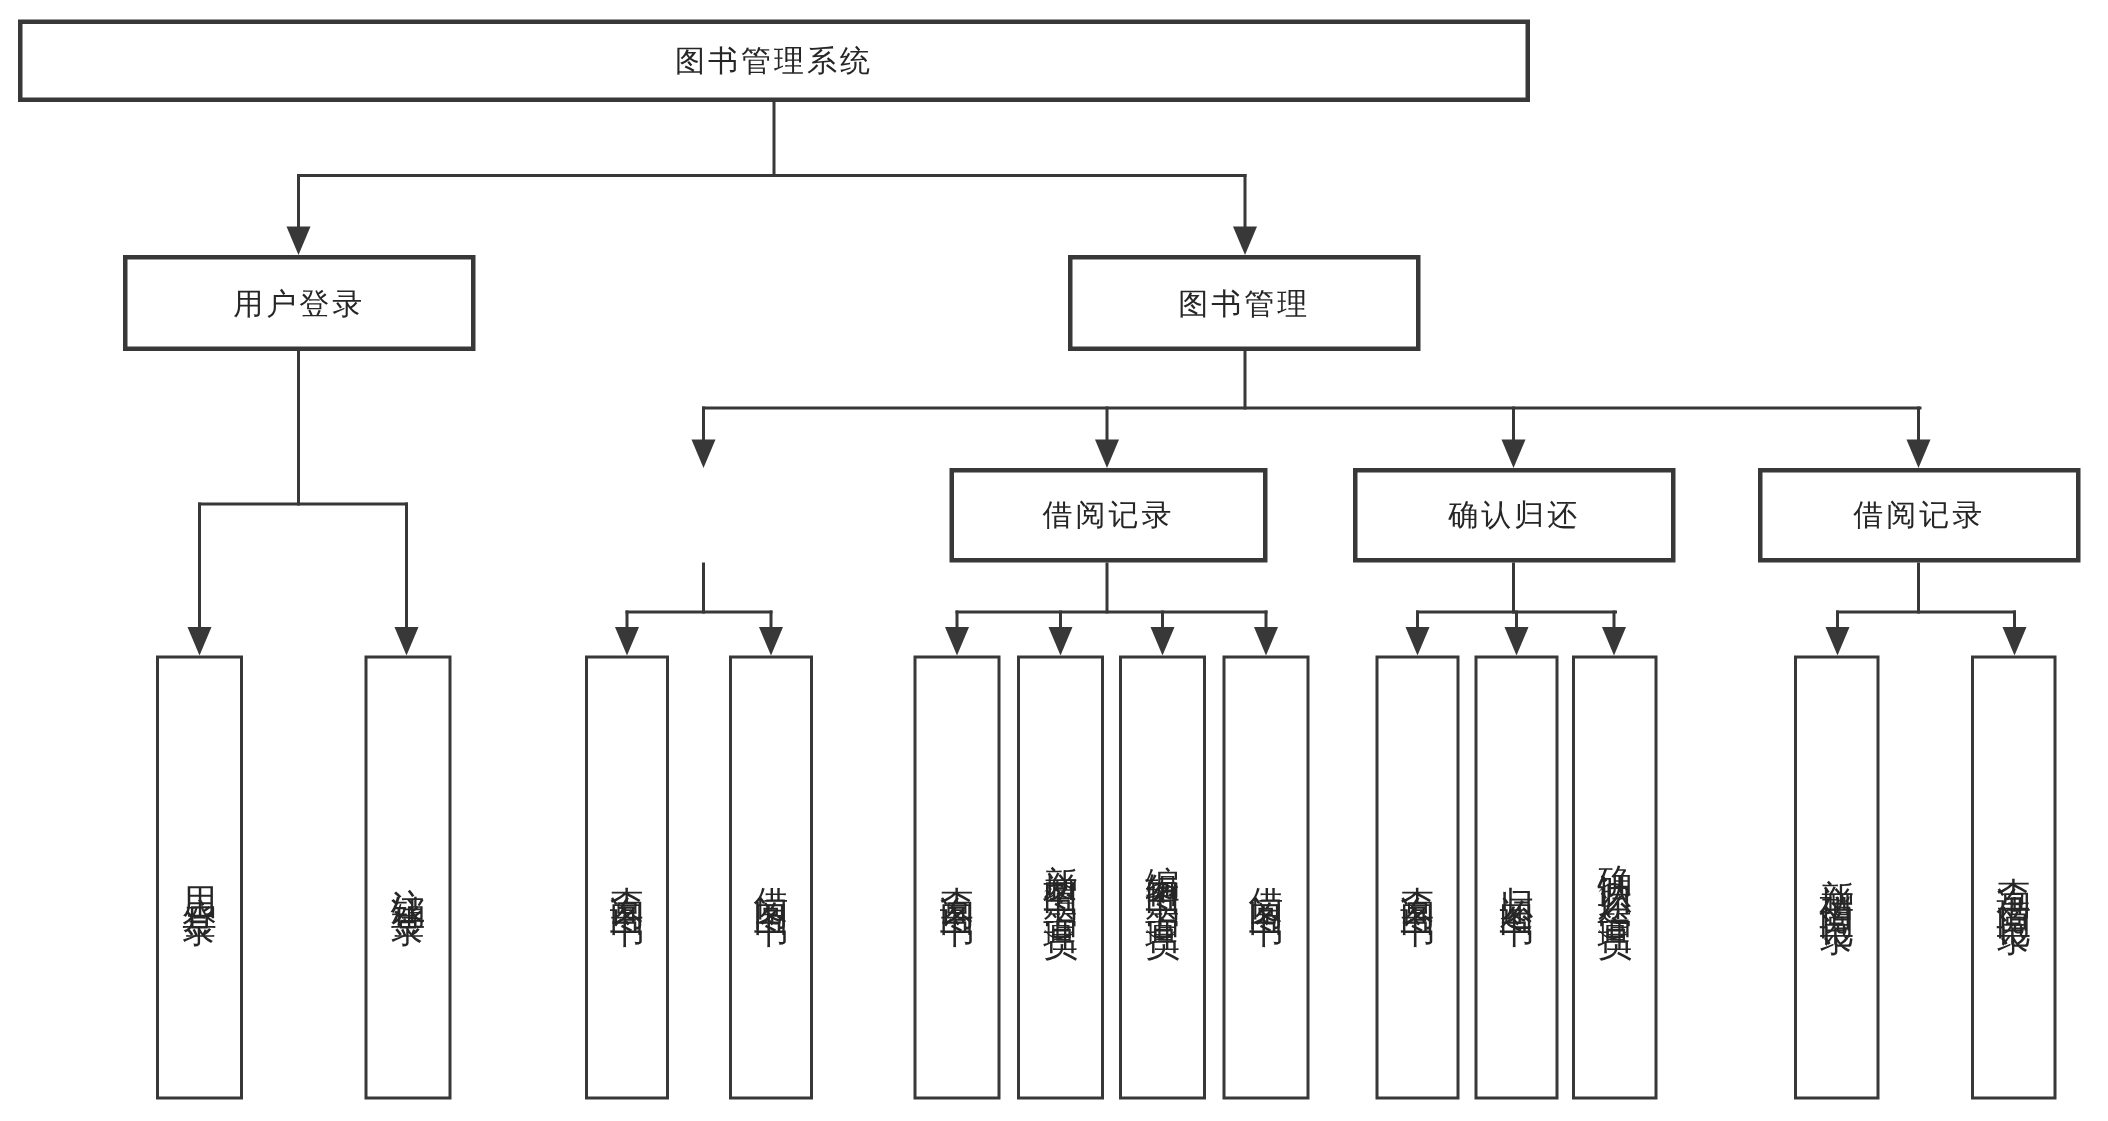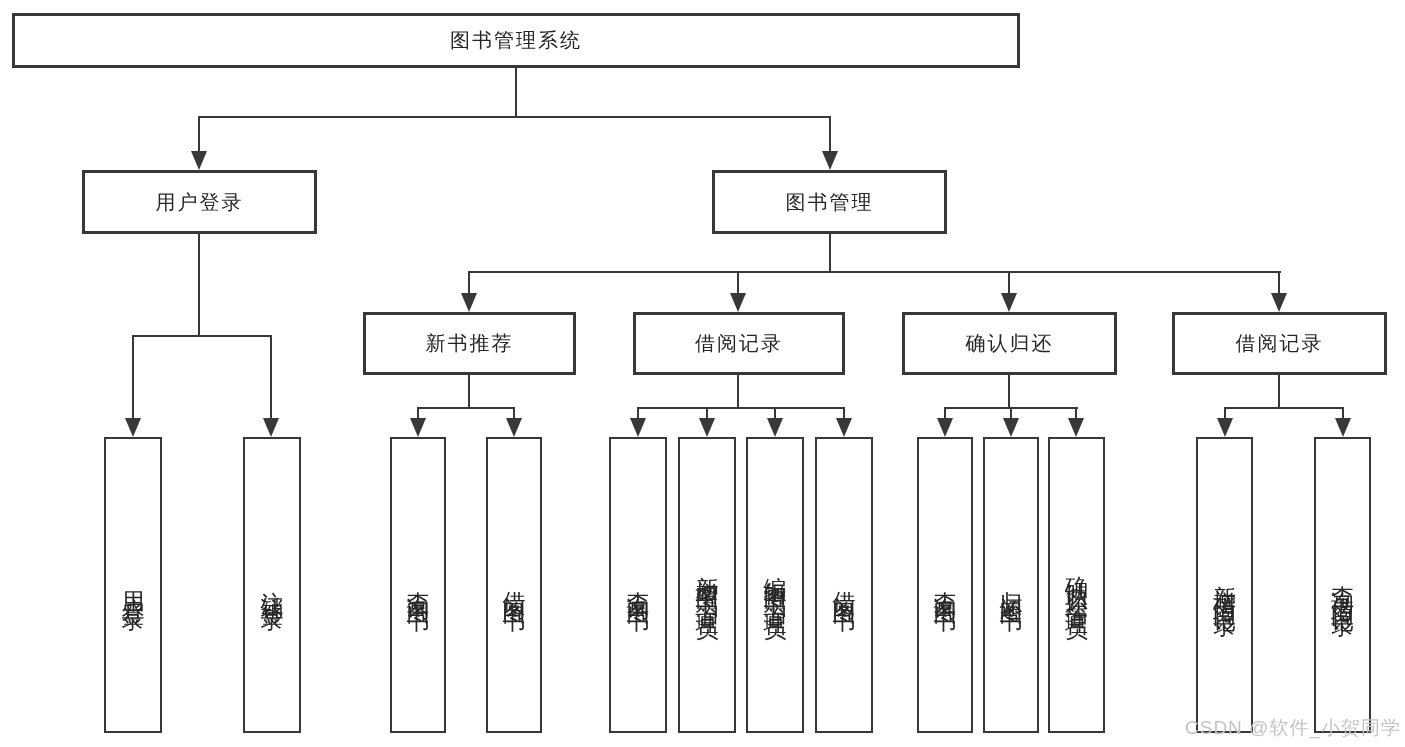--- a/index.html
+++ b/index.html
@@ -64,21 +64,20 @@
 </head>
 <body>
 
 <div class="canvas">
 
   <div class="box" style="left:12px;top:13px;width:1008px;height:55px">图书管理系统</div>
 
   <div class="box" style="left:82px;top:170px;width:235px;height:64px">用户登录</div>
   <div class="box" style="left:712px;top:170px;width:235px;height:64px">图书管理</div>
 
-  <div class="box" style="left:363px;top:312px;width:213px;height:63px">新书推荐</div>
   <div class="box" style="left:633px;top:312px;width:212px;height:63px">借阅记录</div>
   <div class="box" style="left:902px;top:312px;width:215px;height:63px">确认归还</div>
   <div class="box" style="left:1172px;top:312px;width:215px;height:63px">借阅记录</div>
 
   <div class="box leaf" style="left:104px;top:437px;width:58px;height:296px">用户登录</div>
   <div class="box leaf" style="left:243px;top:437px;width:58px;height:296px">注销登录</div>
 
   <div class="box leaf" style="left:390px;top:437px;width:56px;height:296px">查询图书</div>
   <div class="box leaf" style="left:486px;top:437px;width:56px;height:296px">借阅图书</div>
 
@@ -146,15 +145,14 @@
   <div class="ln" style="left:1075px;top:407px;width:2px;height:13px"></div>
   <div class="ah" style="left:1068px;top:418px"></div>
 
   <div class="ln" style="left:1278px;top:375px;width:2px;height:34px"></div>
   <div class="ln" style="left:1224px;top:407px;width:120px;height:2px"></div>
   <div class="ln" style="left:1224px;top:407px;width:2px;height:13px"></div>
   <div class="ah" style="left:1217px;top:418px"></div>
   <div class="ln" style="left:1342px;top:407px;width:2px;height:13px"></div>
   <div class="ah" style="left:1335px;top:418px"></div>
 
-  <div class="watermark">CSDN @软件_小贺同学</div>
 
 </div>
 
 </body></html>

